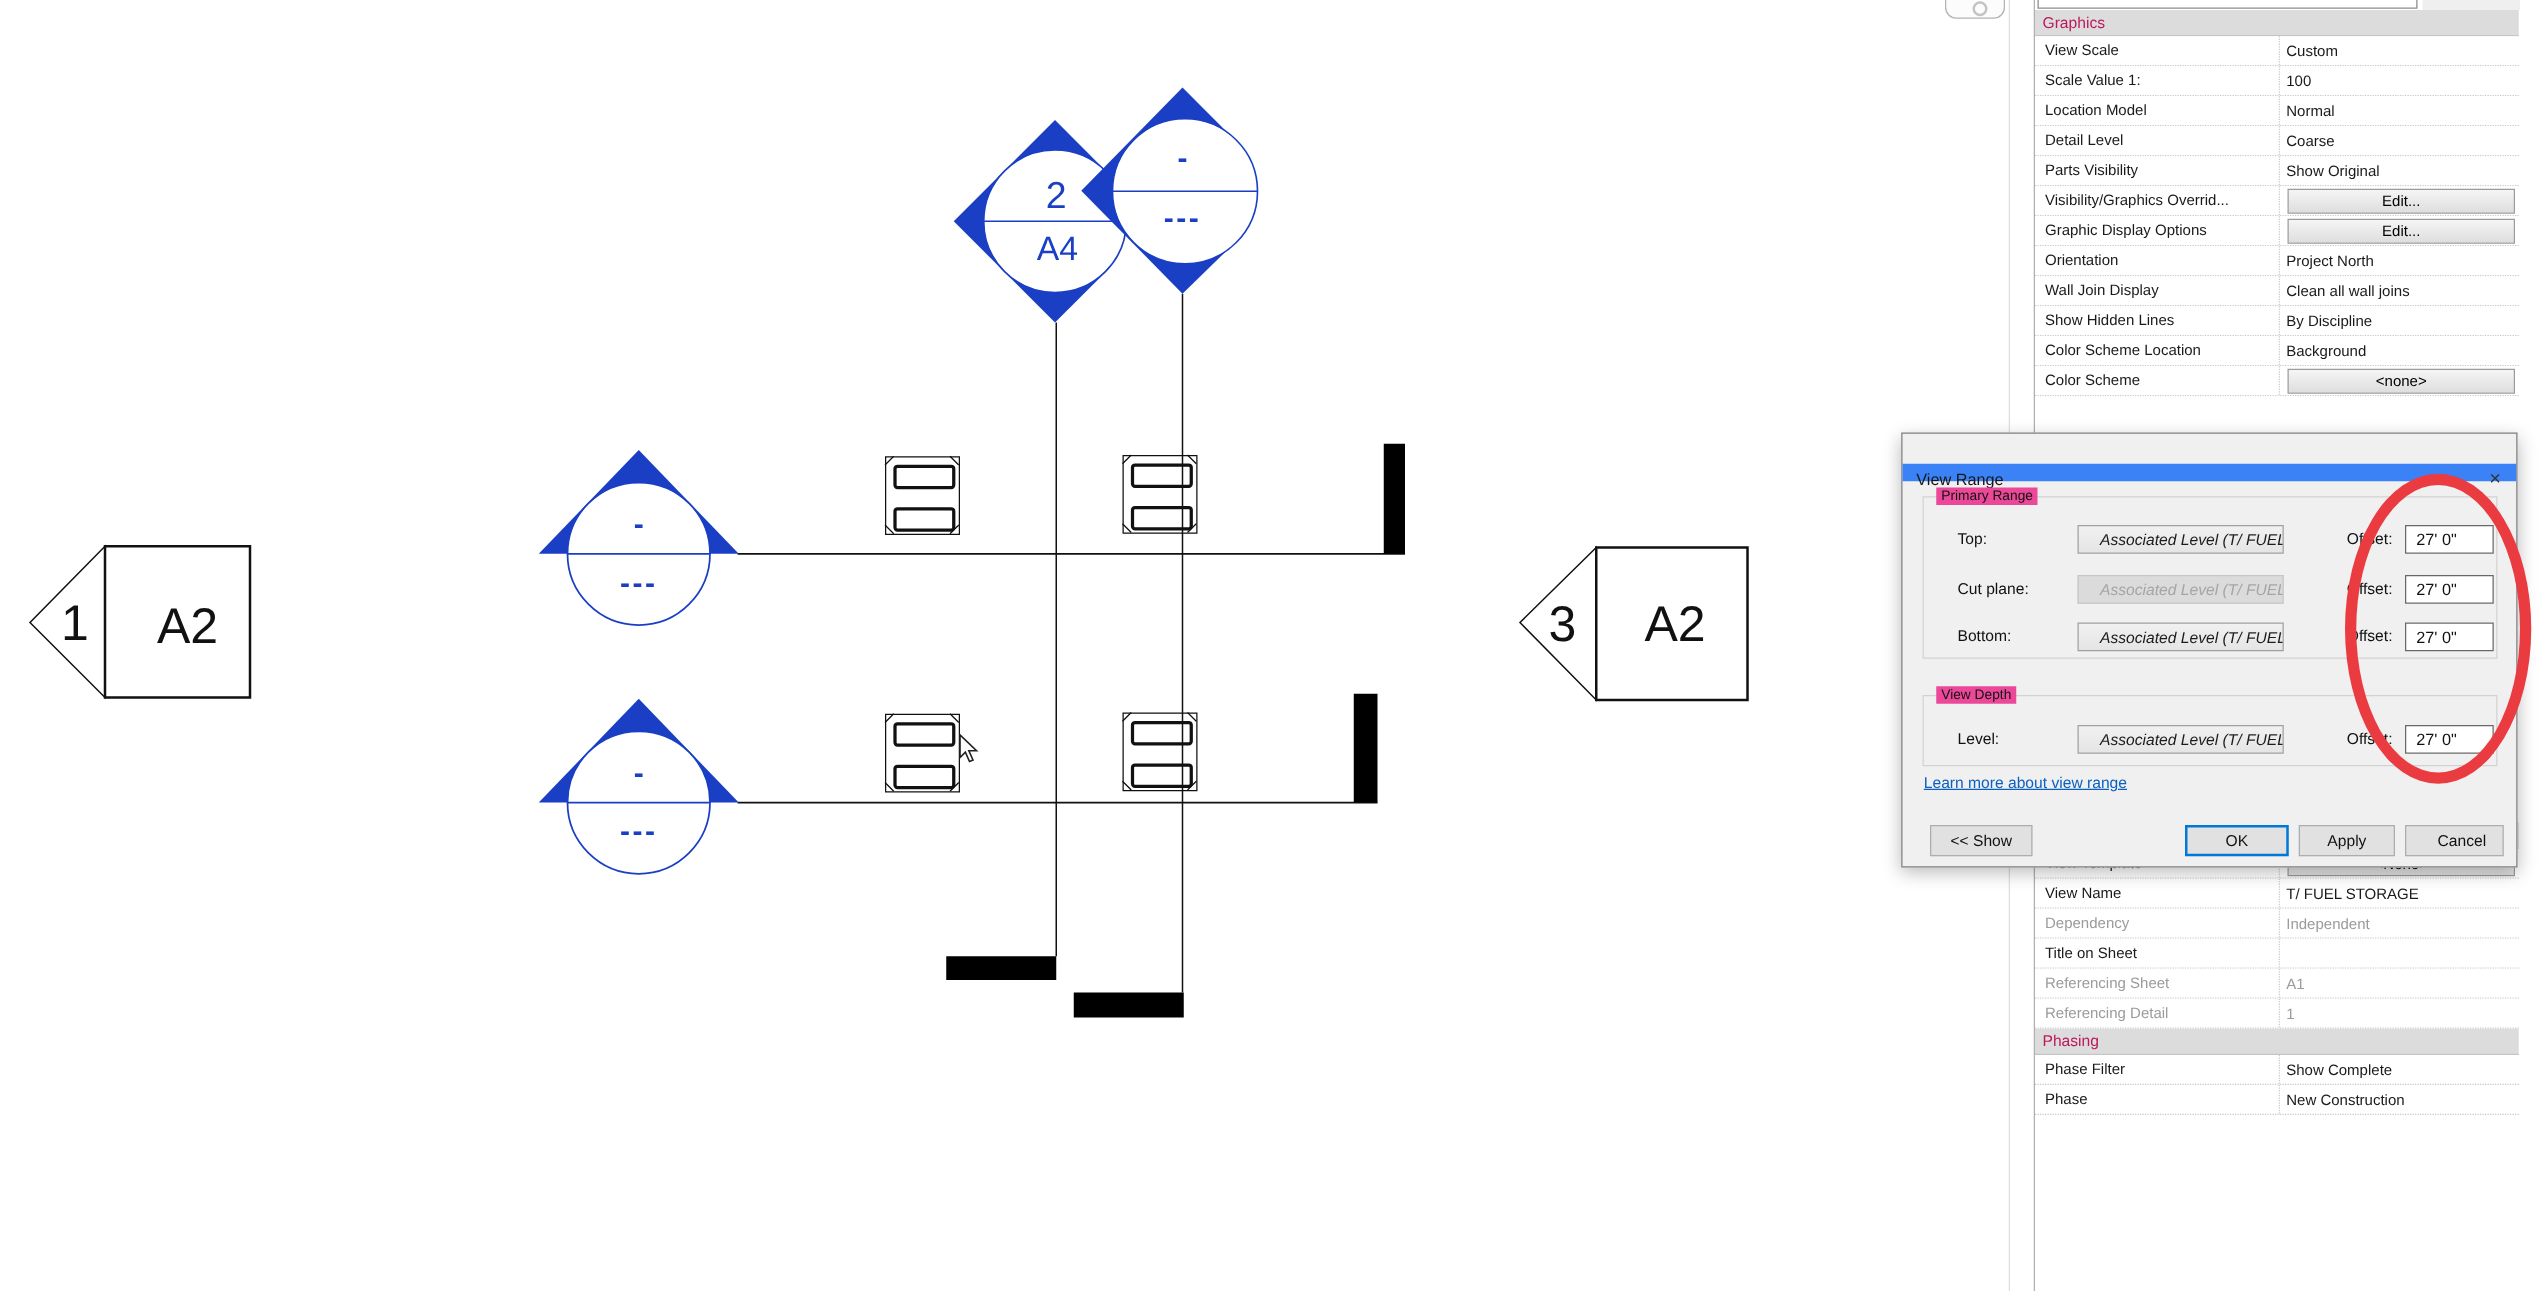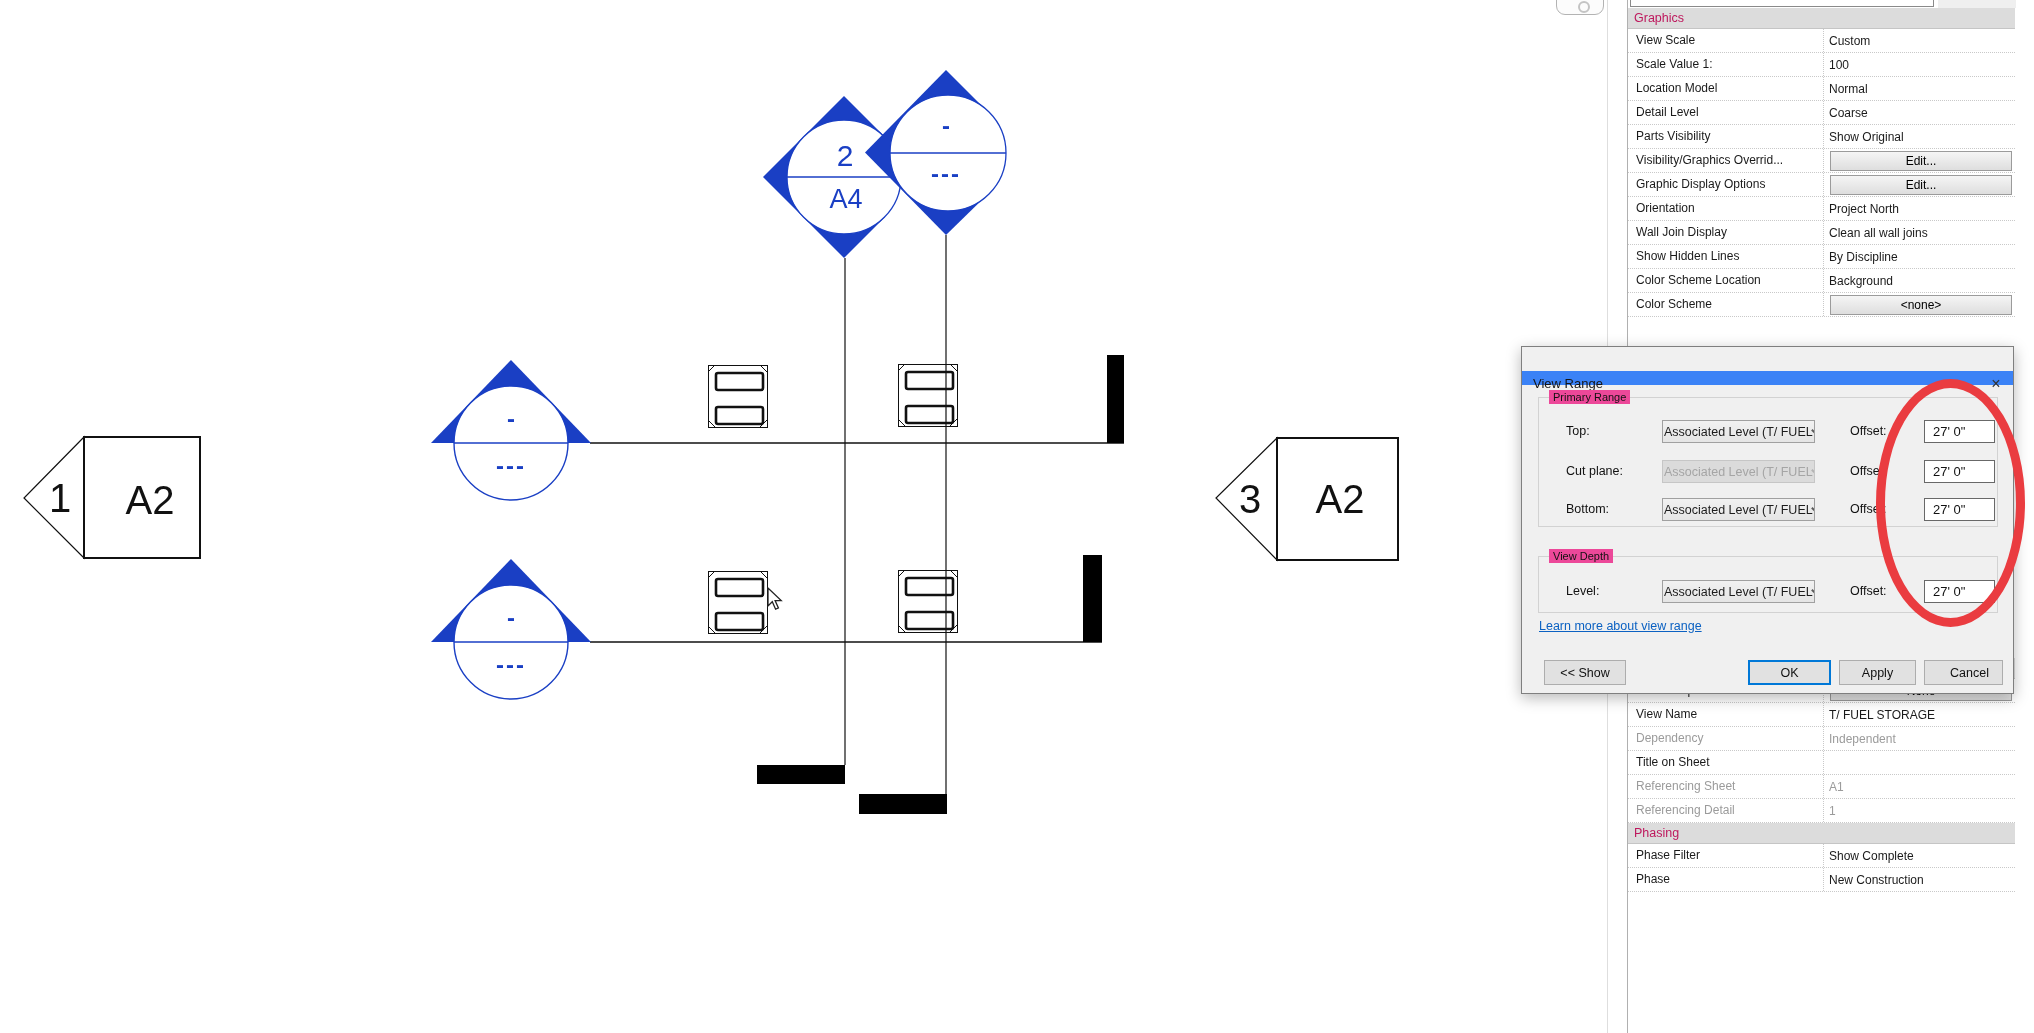--- a/index.html
+++ b/index.html
@@ -51,29 +51,29 @@
   .dlg-titlebar{position:absolute;left:0;top:0;right:0;height:14px;background:#3b82f6;margin-top:24px;}
   .dlg-title{position:absolute;left:11px;top:5px;font-size:13px;color:#151515;}
   .dlg-close{position:absolute;right:6px;top:3px;width:22px;height:20px;text-align:center;
     line-height:19px;font-size:16px;color:#333;cursor:default;}
   .groupbox{position:absolute;border:1px solid #d2d2d2;box-sizing:border-box;}
   .groupbox .gb-label{position:absolute;left:10px;top:-8px;background:#ec4899;padding:0 4px;
     font-size:11px;color:#111;line-height:14px;}
   .gb-primary{left:16px;top:50px;width:460px;height:130px;}
   .gb-depth{left:16px;top:209px;width:460px;height:57px;}
   .dlg-row-label{position:absolute;left:44px;width:90px;line-height:23px;}
-  .dropdown{position:absolute;left:140px;width:153px;height:23px;box-sizing:border-box;
+  .dropdown{position:absolute;left:140px;width:165px;height:23px;box-sizing:border-box;
     background:linear-gradient(#f1f1f1,#e5e5e5);border:1px solid #a0a0a0;
-    display:flex;align-items:center;padding-left:1px;font-size:12.5px;color:#1c1c1c;
-    overflow:hidden;white-space:nowrap;}
+    display:flex;align-items:center;padding-left:17px;font-size:12.5px;color:#1c1c1c;
+    overflow:hidden;white-space:nowrap;font-style:italic;}
   .dropdown .chev{width:7px;height:7px;border-right:2px solid #5a5a5a;border-bottom:2px solid #5a5a5a;
     transform:rotate(45deg);margin-left:auto;margin-right:9px;margin-top:-3px;flex:none;}
   .dropdown.disabled{background:#dbdbdb;border-color:#c6c6c6;color:#a5a5a5;}
   .dropdown.disabled .chev{border-color:#b3b3b3;}
-  .offset-label{position:absolute;left:328px;width:64px;text-align:left;line-height:23px;}
+  .offset-label{position:absolute;left:328px;width:64px;text-align:right;line-height:23px;}
   .offset-input{position:absolute;left:402px;width:71px;height:23px;box-sizing:border-box;
     background:#fff;border:1px solid #686868;font-size:13px;color:#111;
     line-height:21px;padding-left:8px;font-family:"Liberation Sans",sans-serif;}
   .dlg-link{position:absolute;left:17px;top:272px;font-size:12.5px;color:#0b61c2;
     text-decoration:underline;text-align:right;}
   .dlg-btn{position:absolute;top:313px;height:25px;background:#e1e1e1;border:1px solid #adadad;
     font-size:12.5px;color:#111;text-align:center;font-family:"Liberation Sans",sans-serif;
     box-sizing:border-box;padding:0;}
   .btn-show{left:22px;width:82px;}
   .btn-ok{left:226px;width:83px;border:2px solid #0078d7;}

